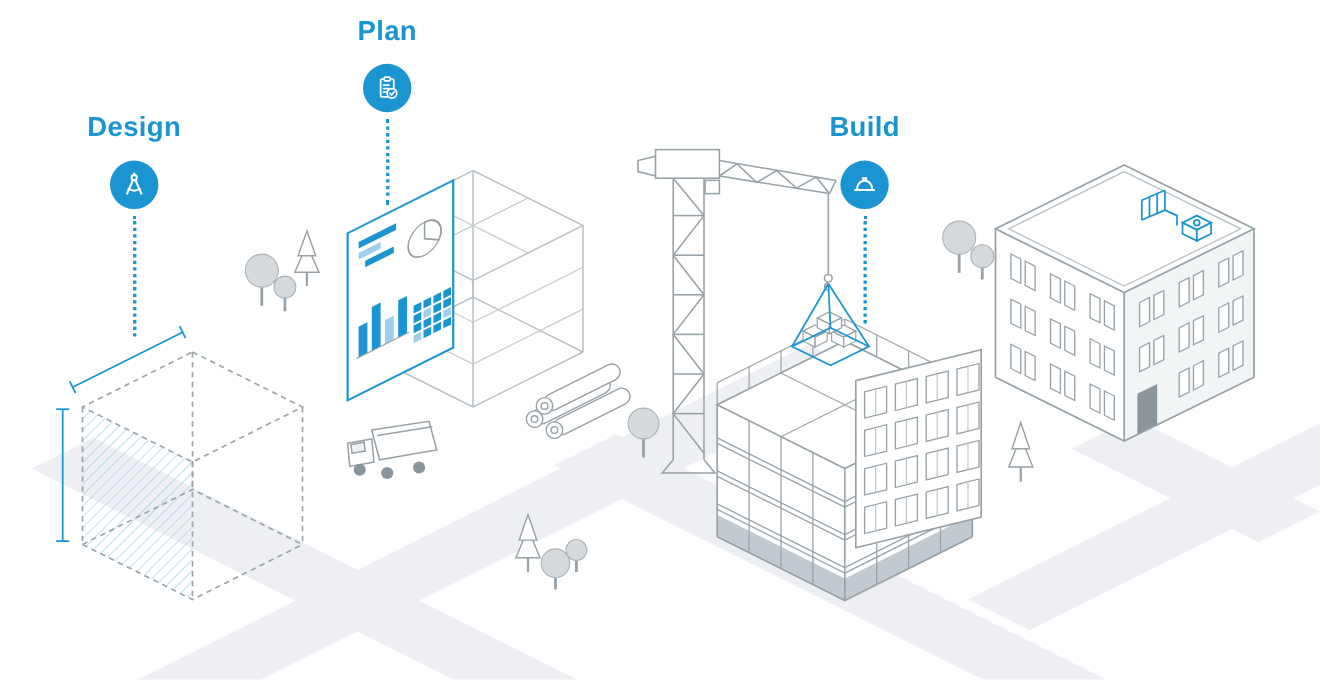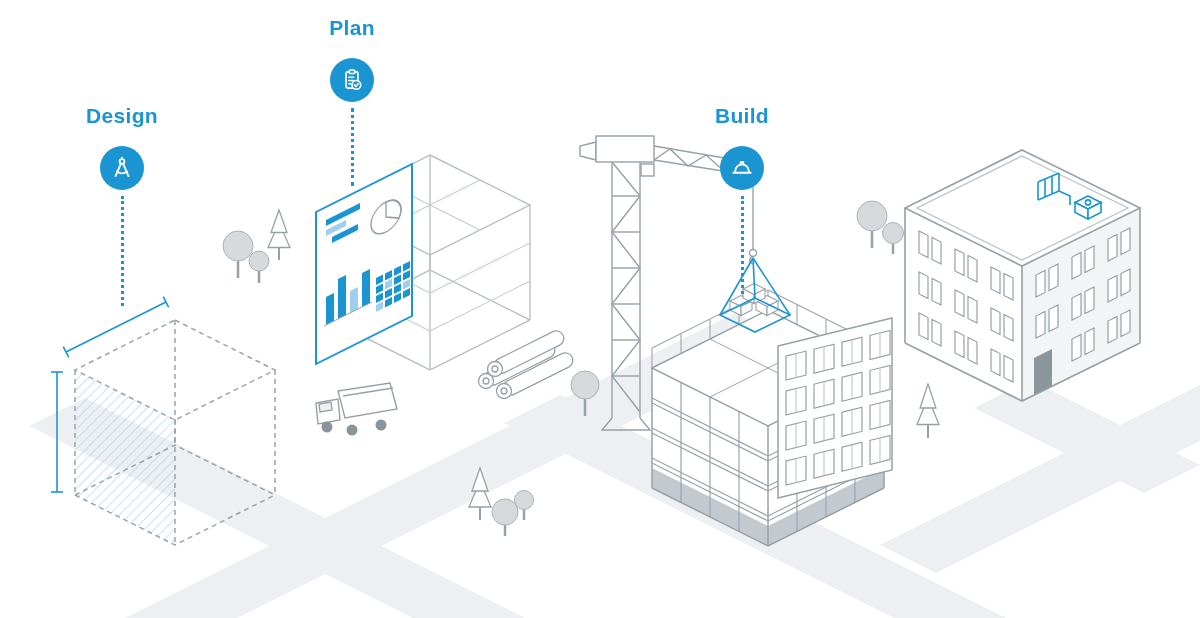--- a/index.html
+++ b/index.html
@@ -1,20 +1,20 @@
 <!DOCTYPE html>
 <html><head>
 <meta charset="utf-8">
 <style>
   html,body{margin:0;padding:0;background:#ffffff;}
   .canvas{position:relative;width:1200px;height:618px;background:#ffffff;overflow:hidden;
           font-family:"Liberation Sans",sans-serif;}
   .scene{position:absolute;left:0;top:0;}
   .stage{position:absolute;width:140px;display:flex;flex-direction:column;align-items:center;}
-  .stage-label{font-size:21px;font-weight:700;color:#1b95d2;letter-spacing:.3px;line-height:24px;}
+  .stage-label{font-size:25px;font-weight:700;color:#1b95d2;letter-spacing:.3px;line-height:24px;}
   .stage-badge{width:44px;height:44px;border-radius:50%;background:#1b95d2;margin-top:18px;
                display:flex;align-items:center;justify-content:center;flex:0 0 auto;}
   .badge-icon{width:26px;height:26px;display:block;}
   .stage-connector{width:0;border-left:3px dotted #1b95d2;margin-top:6px;}
 </style>
 </head>
 <body>
 
 <div class="canvas">
 
@@ -384,21 +384,21 @@
       <line x1="9" y1="9.5" x2="13.5" y2="9.5"></line>
       <line x1="9" y1="12.5" x2="13.5" y2="12.5"></line>
       <line x1="9" y1="15.5" x2="12.5" y2="15.5"></line>
       <circle cx="16" cy="16.5" r="4" fill="#1b95d2"></circle>
       <polyline points="14.3,16.5 15.6,17.8 17.8,15.3"></polyline>
     </svg>
   </div>
   <div class="stage-connector" style="height:78px;"></div>
 </div>
 
-<div class="stage" style="left:672px;top:104px;">
+<div class="stage" style="left:716px;top:104px;">
   <div class="stage-label">Build</div>
   <div class="stage-badge">
     <svg class="badge-icon" viewBox="0 0 24 24" fill="none" stroke="#ffffff" stroke-width="1.7" stroke-linecap="round">
       <path d="M5.8,16 v-1.2 a6.2,6.2 0 0 1 12.4,0 v1.2"></path>
       <line x1="4" y1="16.4" x2="20" y2="16.4"></line>
       <path d="M10.8,8.8 v-2.2 h2.4 v2.2"></path>
     </svg>
   </div>
   <div class="stage-connector" style="height:98px;"></div>
 </div>

